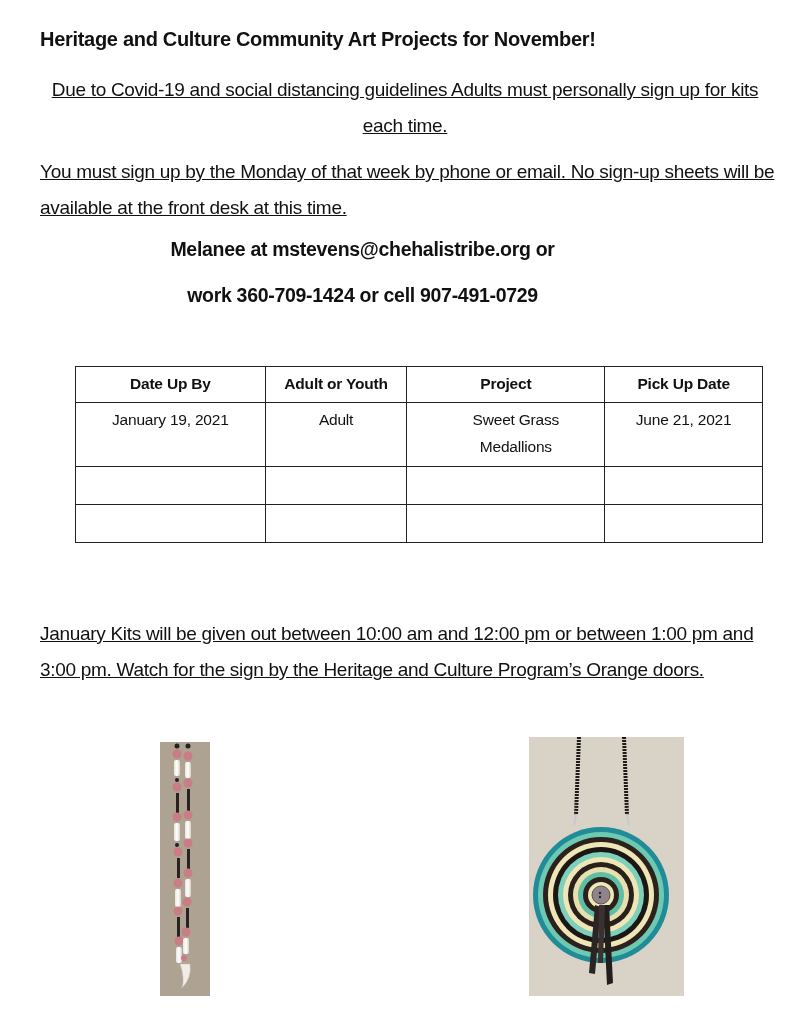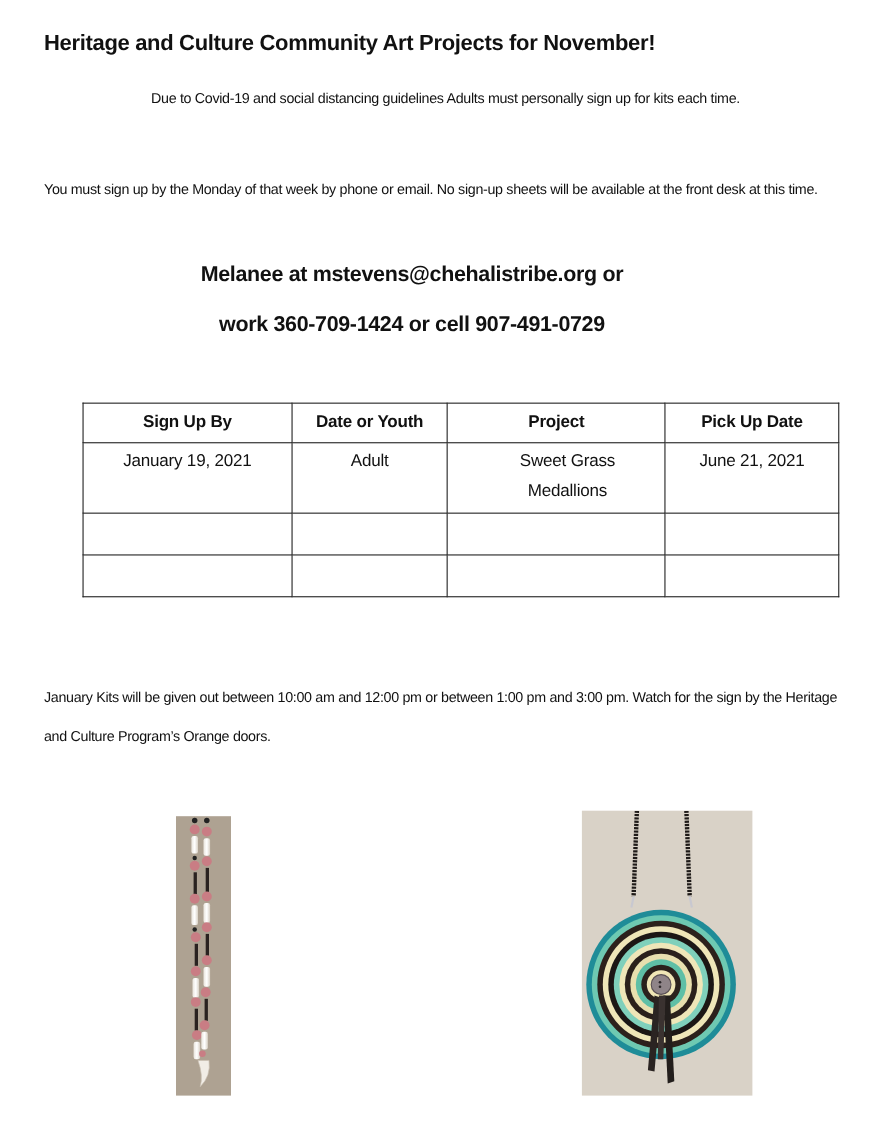--- a/index.html
+++ b/index.html
@@ -1,23 +1,23 @@
 <!DOCTYPE html>
 <html><head>
 <meta charset="utf-8">
 <style>
   html, body { margin: 0; padding: 0; background: #ffffff; }
   body { width: 801px; height: 1024px; position: relative; overflow: hidden;
          font-family: "Liberation Sans", "DejaVu Sans", sans-serif; color: #111; }
   .abs { position: absolute; }
   .title { left: 40px; top: 28px; font-size: 20px; font-weight: bold; letter-spacing: -0.3px; white-space: nowrap; }
-  .para { font-size: 13px; line-height: 36px; letter-spacing: -0.3px; }
+  .para { font-size: 19px; line-height: 36px; letter-spacing: -0.3px; text-decoration: underline; }
   .intro { left: 30px; top: 72px; width: 750px; text-align: center; }
   .deadline { left: 40px; top: 154px; width: 740px; }
-  .contact { left: 16px; width: 717px; text-align: center; font-weight: bold; font-size: 19.5px; letter-spacing: -0.3px; }
+  .contact { left: 4px; width: 717px; text-align: center; font-weight: bold; font-size: 19.5px; letter-spacing: -0.3px; }
   .contact1 { top: 238px; }
   .contact2 { top: 284px; }
 
   table.sched { position: absolute; left: 75px; top: 366px; width: 688px; border-collapse: collapse;
                 font-size: 15.5px; letter-spacing: -0.2px; }
   table.sched th, table.sched td { border: 1.5px solid #222; text-align: center; vertical-align: top; padding: 3px 4px 0 4px; line-height: 27px; }
   table.sched th { font-weight: bold; height: 32px; }
   col.c1 { width: 190px; } col.c2 { width: 142px; } col.c3 { width: 198px; } col.c4 { width: 158px; }
   tr.r1 td { height: 60px; }
   tr.r2 td { height: 34px; }
@@ -44,22 +44,22 @@
 
 <table class="sched">
   <colgroup>
       <col class="c1">
       <col class="c2">
       <col class="c3">
       <col class="c4">
     </colgroup>
   <thead>
     <tr>
-      <th>Sign Up By</th>
-      <th>Date or Youth</th>
+      <th>Date Up By</th>
+      <th>Adult or Youth</th>
       <th>Project</th>
       <th>Pick Up Date</th>
     </tr>
   </thead>
   <tbody>
     <tr class="r1">
       <td>January 19, 2021</td>
       <td>Adult</td>
       <td style="padding-left:40px;padding-right:20px;">Sweet Grass Medallions</td>
       <td>June 21, 2021</td>

